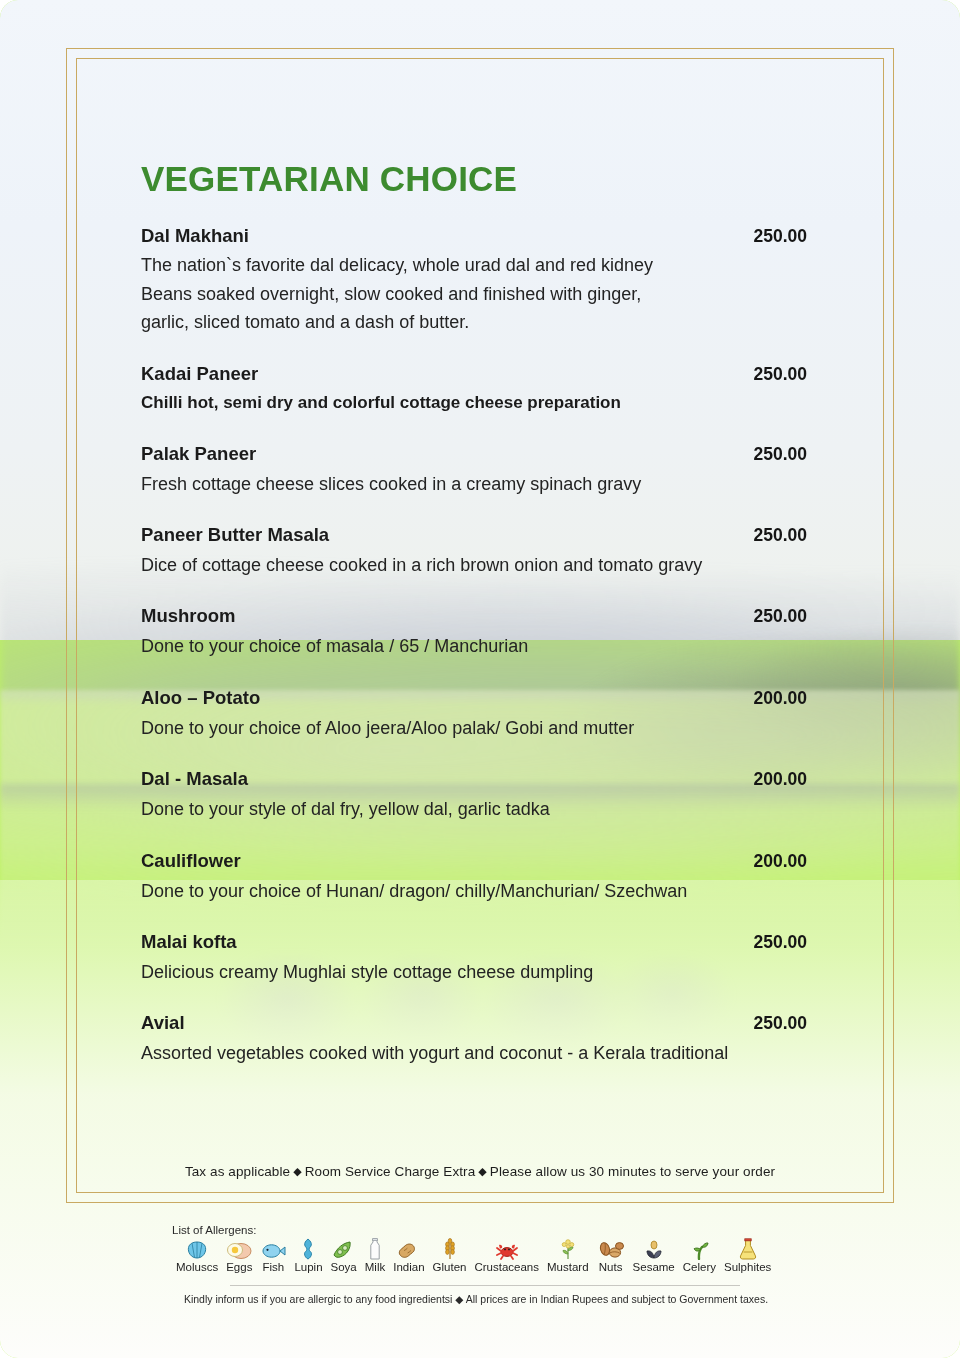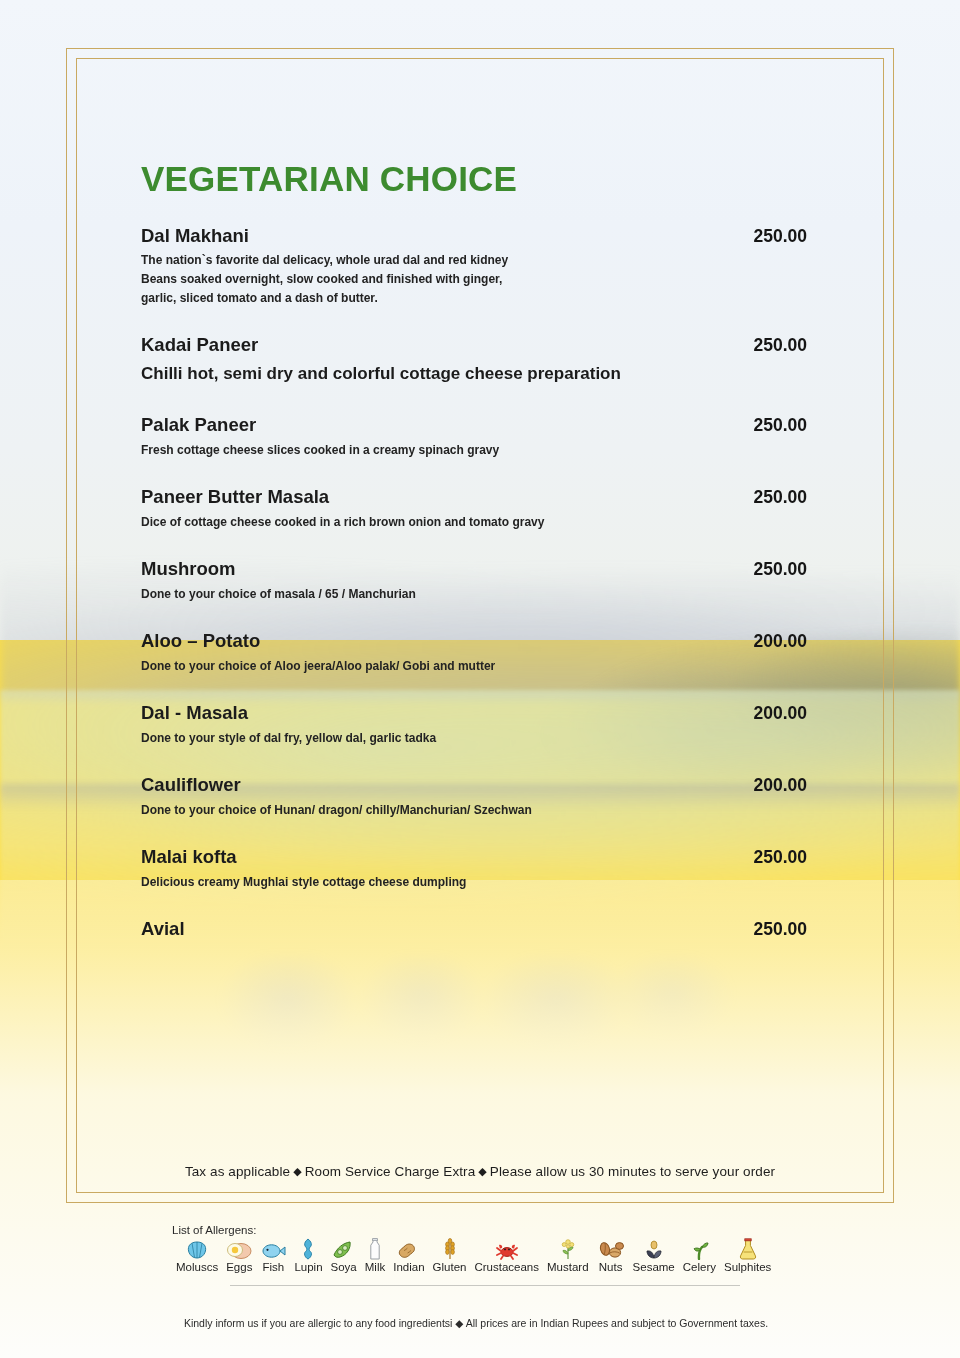--- a/index.html
+++ b/index.html
@@ -7,22 +7,23 @@
     width:960px;height:1358px;
     font-family:"Liberation Sans", sans-serif;
     background:#ffffff;
     overflow:hidden;
     position:relative;
   }
 
   
   .page{
     position:absolute;inset:0;
-    background:#fde047;
+    background:#bef264;
     overflow:hidden;
+    border-radius:18px;
   }
   .bg-layer{position:absolute;left:0;right:0;}
   .bg-sky{
     top:0;height:640px;
     background:linear-gradient(180deg,#f2f6fb 0%,#eef3f9 35%,#eef2f4 70%,#eef1ec 100%);
   }
   .bg-mountain{
     top:470px;height:230px;
     background:
       radial-gradient(130% 100% at 20% 100%, rgba(168,174,196,.40) 0%, rgba(168,174,196,0) 62%),
@@ -95,25 +96,25 @@
     justify-content:space-between;
     align-items:baseline;
     font-weight:bold;
     font-size:18.5px;
     color:#1b1b1b;
     line-height:1.35;
   }
   .item-name{white-space:nowrap;}
   .item-price{font-size:17.5px;font-weight:bold;color:#151515;}
   .item-desc{
-    font-size:12px;
+    font-size:18px;
     color:#232323;
     line-height:1.58;
     margin-top:3px;
-    font-weight:bold;
+    font-weight:normal;
   }
   .item-desc.bold{font-weight:bold;font-size:17px;color:#1b1b1b;}
 
   
   .footer-note{
     position:absolute;left:0;right:0;top:1164px;
     text-align:center;
     font-size:13.5px;
     color:#1d1d1d;
     letter-spacing:.1px;
@@ -140,21 +141,21 @@
   }
 
   .divider{
     position:absolute;left:230px;top:1285px;width:510px;height:1px;
     background:#c8c8c2;
   }
 
   .disclaimer{
     position:absolute;left:0;right:8px;top:1291px;
     text-align:center;
-    font-size:10.5px;color:#2b2b2b;line-height:1.6;margin-top:24px;
+    font-size:10.5px;color:#2b2b2b;line-height:1.6;
   }
   .legend-row{
     display:flex;justify-content:center;align-items:center;gap:7px;
     font-size:10.5px;color:#2b2b2b;margin-top:1px;
   }
   .legend-item{display:inline-flex;align-items:center;gap:3px;}
   .mark-veg{
     width:10px;height:10px;border:1.4px solid #0b7a34;
     display:inline-flex;align-items:center;justify-content:center;
   }
@@ -248,20 +249,21 @@
             <span class="item-name">Malai kofta</span>
             <span class="item-price">250.00</span>
           </div>
           <div class="item-desc">Delicious creamy Mughlai style cottage cheese dumpling</div>
         </div>
         <div class="menu-item">
           <div class="item-head">
             <span class="item-name">Avial</span>
             <span class="item-price">250.00</span>
           </div>
+          <div class="item-desc">Assorted vegetables cooked with yogurt and coconut - a Kerala traditional</div>
         </div>
       </div>
   </div>
 
   <div class="footer-note">
     <span><span>Tax as applicable</span><span class="dia">◆</span><span>Room Service Charge Extra</span><span class="dia">◆</span><span>Please allow us 30 minutes to serve your order</span></span>
   </div>
 
   <div class="allergens">
     <div class="allergens-label">List of Allergens:</div>

